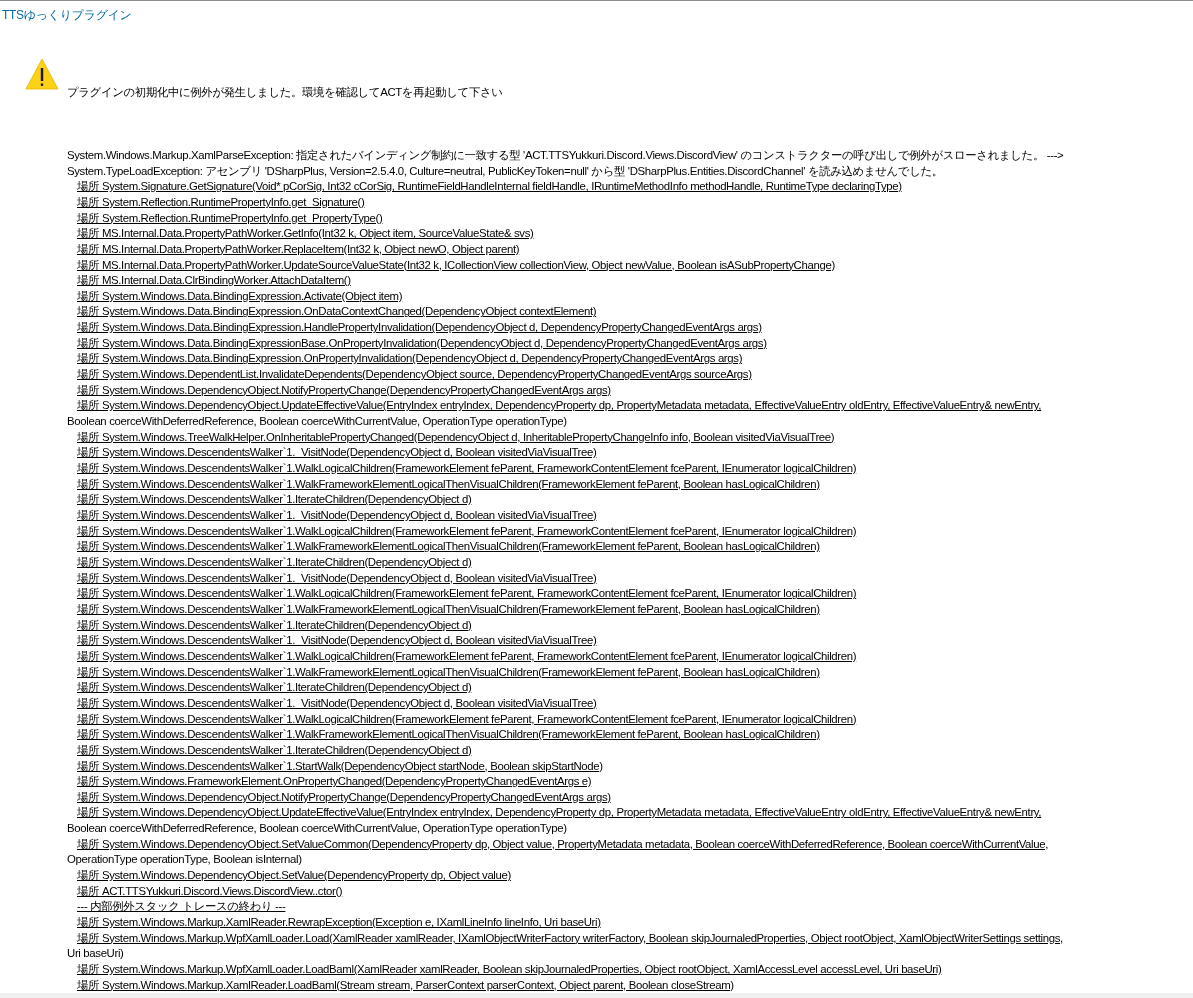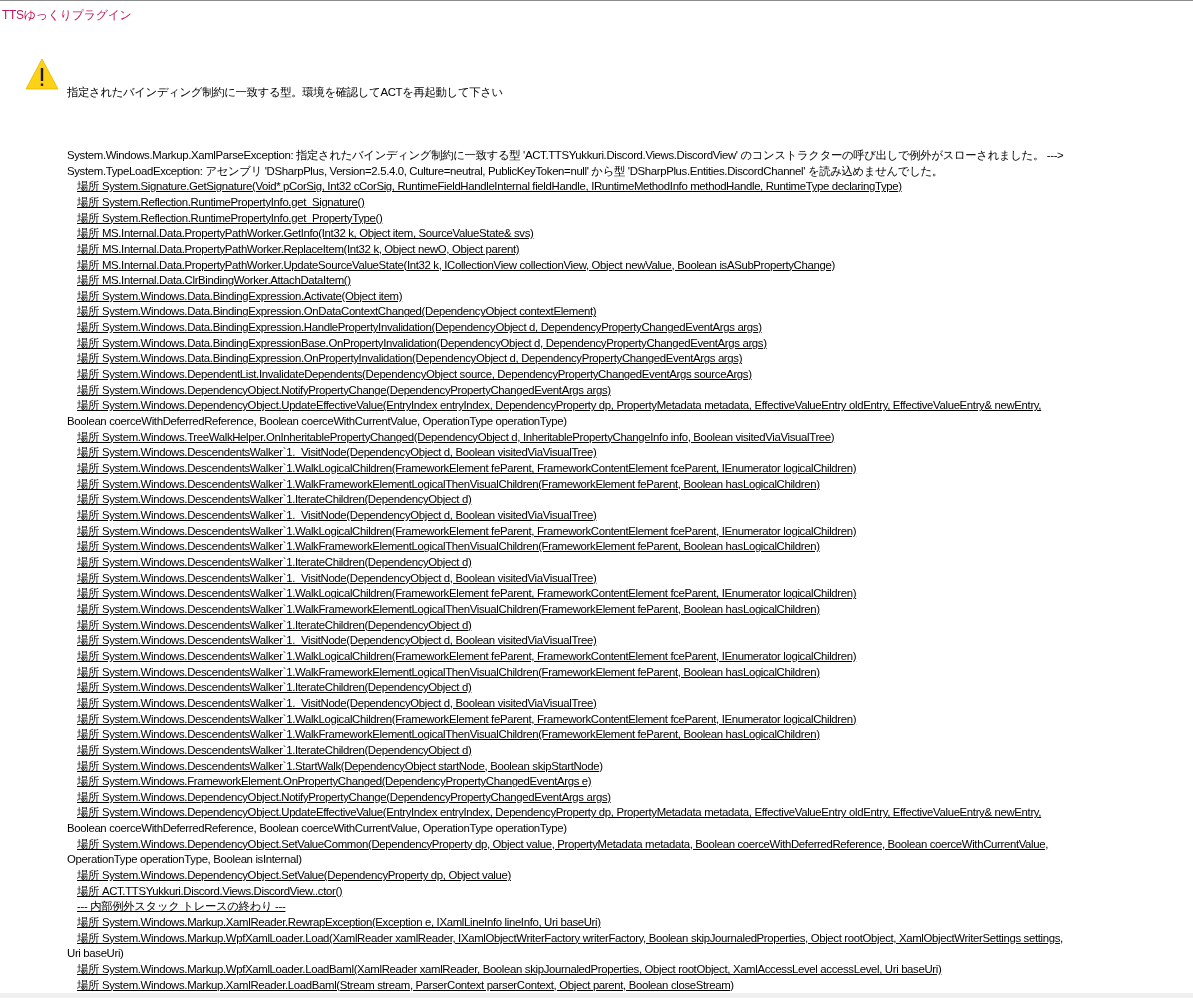--- a/index.html
+++ b/index.html
@@ -28,21 +28,21 @@
       left: 0; top: 1px;
       width: 1193px;
       height: 28px;
       background: #ffffff;
     }
     .title-text {
       position: absolute;
       left: 2px;
       top: 5px;
       font-size: 12px;
-      color: #be185d;
+      color: #0369a1;
       letter-spacing: -0.3px;
       white-space: nowrap;
     }
     .content {
       position: absolute;
       left: 0; top: 29px;
       width: 1193px;
       height: 963px;
       background: #ffffff;
     }
@@ -95,19 +95,19 @@
   </div>
 
   <div class="content">
     <svg class="warning-icon" viewBox="0 0 34 32" xmlns="http://www.w3.org/2000/svg">
       <polygon points="17,1 33,31 1,31" fill="#fcd116" stroke="#e5b800" stroke-width="0.8" stroke-linejoin="round"></polygon>
       <rect x="15.8" y="10" width="2.4" height="13" fill="#1a1a1a"></rect>
       <rect x="15.8" y="25.5" width="2.4" height="2.4" fill="#1a1a1a"></rect>
     </svg>
 
     <div class="message-block">
-      <span class="headline">指定されたバインディング制約に一致する型。環境を確認してACTを再起動して下さい</span>
+      <span class="headline">プラグインの初期化中に例外が発生しました。環境を確認してACTを再起動して下さい</span>
       <div id="trace"><span class="trace-line">System.Windows.Markup.XamlParseException: 指定されたバインディング制約に一致する型 'ACT.TTSYukkuri.Discord.Views.DiscordView' のコンストラクターの呼び出しで例外がスローされました。 ---&gt;</span><span class="trace-line">System.TypeLoadException: アセンブリ 'DSharpPlus, Version=2.5.4.0, Culture=neutral, PublicKeyToken=null' から型 'DSharpPlus.Entities.DiscordChannel' を読み込めませんでした。</span><span class="trace-line indent">場所 System.Signature.GetSignature(Void* pCorSig, Int32 cCorSig, RuntimeFieldHandleInternal fieldHandle, IRuntimeMethodInfo methodHandle, RuntimeType declaringType)</span><span class="trace-line indent">場所 System.Reflection.RuntimePropertyInfo.get_Signature()</span><span class="trace-line indent">場所 System.Reflection.RuntimePropertyInfo.get_PropertyType()</span><span class="trace-line indent">場所 MS.Internal.Data.PropertyPathWorker.GetInfo(Int32 k, Object item, SourceValueState&amp; svs)</span><span class="trace-line indent">場所 MS.Internal.Data.PropertyPathWorker.ReplaceItem(Int32 k, Object newO, Object parent)</span><span class="trace-line indent">場所 MS.Internal.Data.PropertyPathWorker.UpdateSourceValueState(Int32 k, ICollectionView collectionView, Object newValue, Boolean isASubPropertyChange)</span><span class="trace-line indent">場所 MS.Internal.Data.ClrBindingWorker.AttachDataItem()</span><span class="trace-line indent">場所 System.Windows.Data.BindingExpression.Activate(Object item)</span><span class="trace-line indent">場所 System.Windows.Data.BindingExpression.OnDataContextChanged(DependencyObject contextElement)</span><span class="trace-line indent">場所 System.Windows.Data.BindingExpression.HandlePropertyInvalidation(DependencyObject d, DependencyPropertyChangedEventArgs args)</span><span class="trace-line indent">場所 System.Windows.Data.BindingExpressionBase.OnPropertyInvalidation(DependencyObject d, DependencyPropertyChangedEventArgs args)</span><span class="trace-line indent">場所 System.Windows.Data.BindingExpression.OnPropertyInvalidation(DependencyObject d, DependencyPropertyChangedEventArgs args)</span><span class="trace-line indent">場所 System.Windows.DependentList.InvalidateDependents(DependencyObject source, DependencyPropertyChangedEventArgs sourceArgs)</span><span class="trace-line indent">場所 System.Windows.DependencyObject.NotifyPropertyChange(DependencyPropertyChangedEventArgs args)</span><span class="trace-line indent">場所 System.Windows.DependencyObject.UpdateEffectiveValue(EntryIndex entryIndex, DependencyProperty dp, PropertyMetadata metadata, EffectiveValueEntry oldEntry, EffectiveValueEntry&amp; newEntry,</span><span class="trace-line">Boolean coerceWithDeferredReference, Boolean coerceWithCurrentValue, OperationType operationType)</span><span class="trace-line indent">場所 System.Windows.TreeWalkHelper.OnInheritablePropertyChanged(DependencyObject d, InheritablePropertyChangeInfo info, Boolean visitedViaVisualTree)</span><span class="trace-line indent">場所 System.Windows.DescendentsWalker`1._VisitNode(DependencyObject d, Boolean visitedViaVisualTree)</span><span class="trace-line indent">場所 System.Windows.DescendentsWalker`1.WalkLogicalChildren(FrameworkElement feParent, FrameworkContentElement fceParent, IEnumerator logicalChildren)</span><span class="trace-line indent">場所 System.Windows.DescendentsWalker`1.WalkFrameworkElementLogicalThenVisualChildren(FrameworkElement feParent, Boolean hasLogicalChildren)</span><span class="trace-line indent">場所 System.Windows.DescendentsWalker`1.IterateChildren(DependencyObject d)</span><span class="trace-line indent">場所 System.Windows.DescendentsWalker`1._VisitNode(DependencyObject d, Boolean visitedViaVisualTree)</span><span class="trace-line indent">場所 System.Windows.DescendentsWalker`1.WalkLogicalChildren(FrameworkElement feParent, FrameworkContentElement fceParent, IEnumerator logicalChildren)</span><span class="trace-line indent">場所 System.Windows.DescendentsWalker`1.WalkFrameworkElementLogicalThenVisualChildren(FrameworkElement feParent, Boolean hasLogicalChildren)</span><span class="trace-line indent">場所 System.Windows.DescendentsWalker`1.IterateChildren(DependencyObject d)</span><span class="trace-line indent">場所 System.Windows.DescendentsWalker`1._VisitNode(DependencyObject d, Boolean visitedViaVisualTree)</span><span class="trace-line indent">場所 System.Windows.DescendentsWalker`1.WalkLogicalChildren(FrameworkElement feParent, FrameworkContentElement fceParent, IEnumerator logicalChildren)</span><span class="trace-line indent">場所 System.Windows.DescendentsWalker`1.WalkFrameworkElementLogicalThenVisualChildren(FrameworkElement feParent, Boolean hasLogicalChildren)</span><span class="trace-line indent">場所 System.Windows.DescendentsWalker`1.IterateChildren(DependencyObject d)</span><span class="trace-line indent">場所 System.Windows.DescendentsWalker`1._VisitNode(DependencyObject d, Boolean visitedViaVisualTree)</span><span class="trace-line indent">場所 System.Windows.DescendentsWalker`1.WalkLogicalChildren(FrameworkElement feParent, FrameworkContentElement fceParent, IEnumerator logicalChildren)</span><span class="trace-line indent">場所 System.Windows.DescendentsWalker`1.WalkFrameworkElementLogicalThenVisualChildren(FrameworkElement feParent, Boolean hasLogicalChildren)</span><span class="trace-line indent">場所 System.Windows.DescendentsWalker`1.IterateChildren(DependencyObject d)</span><span class="trace-line indent">場所 System.Windows.DescendentsWalker`1._VisitNode(DependencyObject d, Boolean visitedViaVisualTree)</span><span class="trace-line indent">場所 System.Windows.DescendentsWalker`1.WalkLogicalChildren(FrameworkElement feParent, FrameworkContentElement fceParent, IEnumerator logicalChildren)</span><span class="trace-line indent">場所 System.Windows.DescendentsWalker`1.WalkFrameworkElementLogicalThenVisualChildren(FrameworkElement feParent, Boolean hasLogicalChildren)</span><span class="trace-line indent">場所 System.Windows.DescendentsWalker`1.IterateChildren(DependencyObject d)</span><span class="trace-line indent">場所 System.Windows.DescendentsWalker`1.StartWalk(DependencyObject startNode, Boolean skipStartNode)</span><span class="trace-line indent">場所 System.Windows.FrameworkElement.OnPropertyChanged(DependencyPropertyChangedEventArgs e)</span><span class="trace-line indent">場所 System.Windows.DependencyObject.NotifyPropertyChange(DependencyPropertyChangedEventArgs args)</span><span class="trace-line indent">場所 System.Windows.DependencyObject.UpdateEffectiveValue(EntryIndex entryIndex, DependencyProperty dp, PropertyMetadata metadata, EffectiveValueEntry oldEntry, EffectiveValueEntry&amp; newEntry,</span><span class="trace-line">Boolean coerceWithDeferredReference, Boolean coerceWithCurrentValue, OperationType operationType)</span><span class="trace-line indent">場所 System.Windows.DependencyObject.SetValueCommon(DependencyProperty dp, Object value, PropertyMetadata metadata, Boolean coerceWithDeferredReference, Boolean coerceWithCurrentValue,</span><span class="trace-line">OperationType operationType, Boolean isInternal)</span><span class="trace-line indent">場所 System.Windows.DependencyObject.SetValue(DependencyProperty dp, Object value)</span><span class="trace-line indent">場所 ACT.TTSYukkuri.Discord.Views.DiscordView..ctor()</span><span class="trace-line indent">--- 内部例外スタック トレースの終わり ---</span><span class="trace-line indent">場所 System.Windows.Markup.XamlReader.RewrapException(Exception e, IXamlLineInfo lineInfo, Uri baseUri)</span><span class="trace-line indent">場所 System.Windows.Markup.WpfXamlLoader.Load(XamlReader xamlReader, IXamlObjectWriterFactory writerFactory, Boolean skipJournaledProperties, Object rootObject, XamlObjectWriterSettings settings,</span><span class="trace-line">Uri baseUri)</span><span class="trace-line indent">場所 System.Windows.Markup.WpfXamlLoader.LoadBaml(XamlReader xamlReader, Boolean skipJournaledProperties, Object rootObject, XamlAccessLevel accessLevel, Uri baseUri)</span><span class="trace-line indent">場所 System.Windows.Markup.XamlReader.LoadBaml(Stream stream, ParserContext parserContext, Object parent, Boolean closeStream)</span><span class="trace-line indent">場所 ACT.TTSYukkuri.Config.Views.ConfigBaseView..ctor()</span></div>
     </div>
   </div>
 
   <div class="bottom-strip"></div>
 </div>
 
 </body></html>

